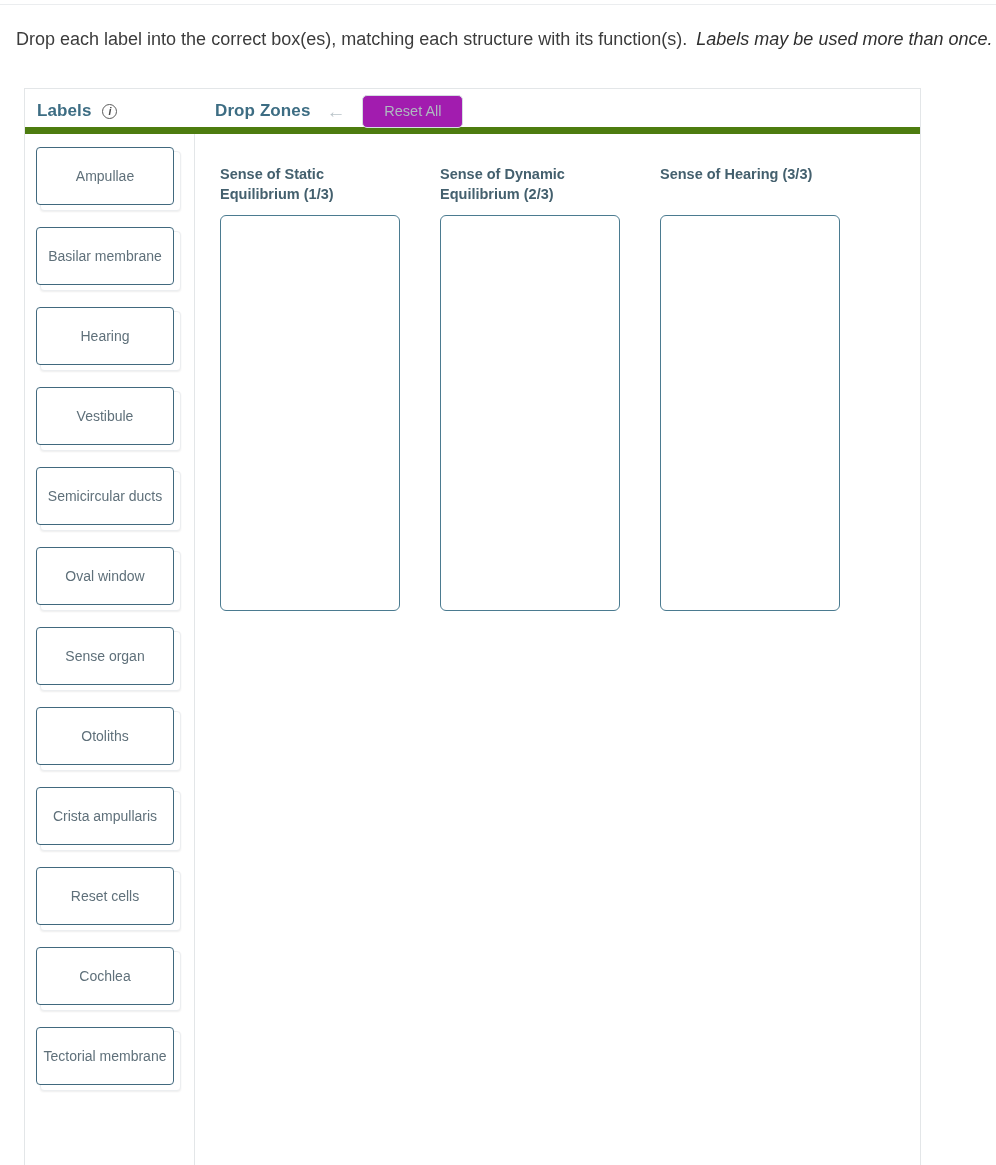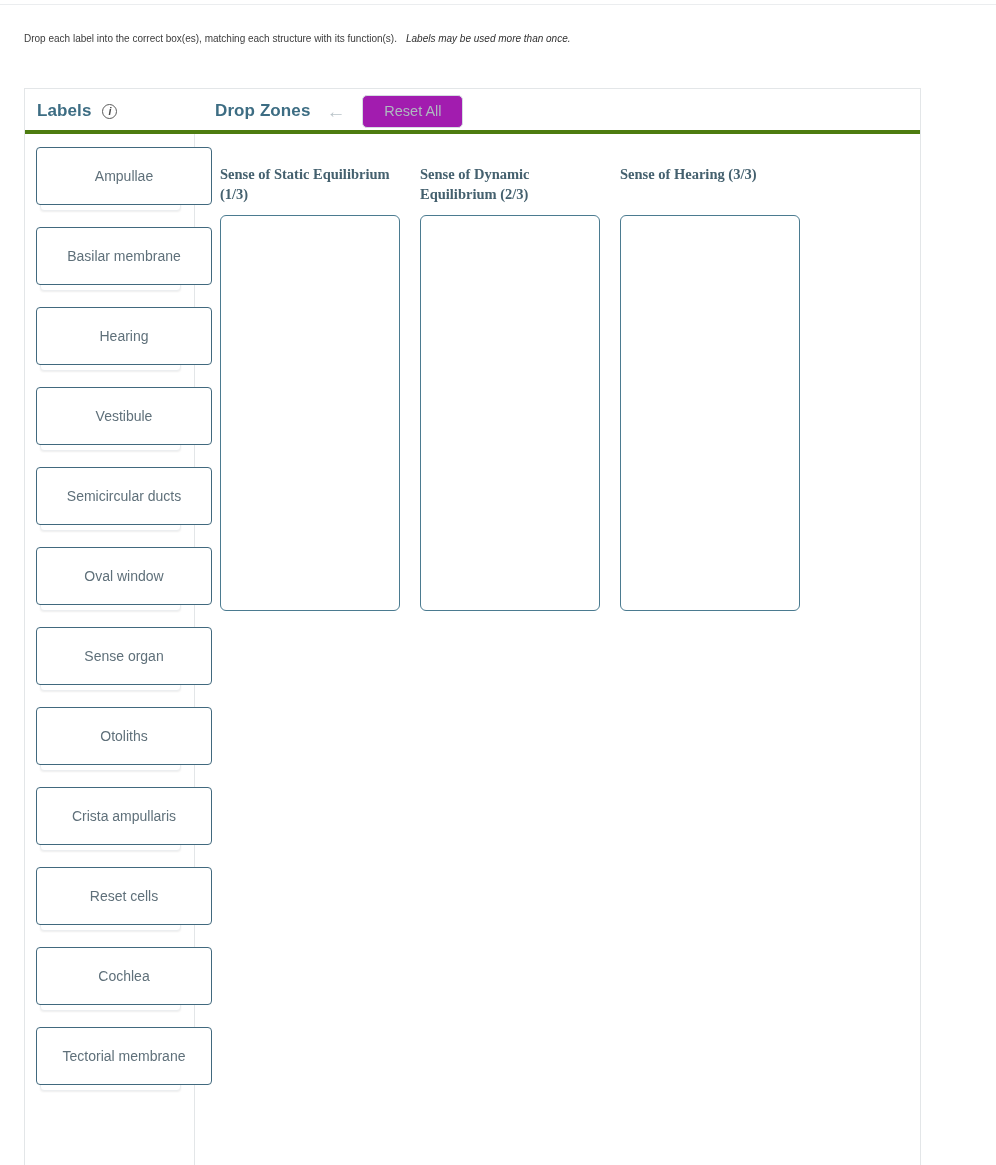--- a/index.html
+++ b/index.html
@@ -22,24 +22,24 @@
     left: 0;
     top: 4px;
     width: 996px;
     height: 1px;
     background: #ebedef;
   }
 
   
   .instructions {
     position: absolute;
-    left: 24px;
+    left: 16px;
     top: 28px;
     width: 940px;
-    font-size: 10px;
+    font-size: 18px;
     line-height: 22px;
     color: #3c3c3c;
     white-space: nowrap;
   }
   .instructions .em {
     font-style: italic;
     color: #2f2f2f;
     margin-left: 9px;
   }
 
@@ -52,21 +52,21 @@
     height: 1085px;
     border: 1px solid #e3e6e8;
     border-bottom: none;
     background: #ffffff;
     box-sizing: border-box;
   }
 
   .panel-header {
     position: relative;
     height: 45px;
-    border-bottom: 4px solid #4d7c0f;
+    border-bottom: 7px solid #4d7c0f;
     box-sizing: border-box;
   }
 
   .header-cell-labels {
     position: absolute;
     left: 0;
     top: 0;
     width: 170px;
     height: 44px;
     display: flex;
@@ -170,21 +170,21 @@
     height: 58px;
     background: #ffffff;
     border: 1px solid #eceef0;
     border-radius: 4px;
     box-shadow: 0 1px 2px rgba(0,0,0,0.07);
     z-index: 0;
   }
   .label-chip {
     position: relative;
     z-index: 1;
-    width: 176px;
+    width: 138px;
     min-height: 58px;
     border: 1.3px solid #41697e;
     border-radius: 4px;
     background: #ffffff;
     color: #5f707a;
     font-size: 14px;
     line-height: 23px;
     display: flex;
     align-items: center;
     justify-content: center;
@@ -200,22 +200,21 @@
     top: 0;
     right: 0;
     height: 1039px;
     padding: 30px 0 0 25px;
     box-sizing: border-box;
   }
 
   .zones-row {
     display: flex;
     align-items: flex-start;
-    gap: 20px;
-    font-family: Liberation Serif, serif;
+    gap: 40px;
   }
 
   .zone {
     width: 180px;
   }
   .zone-title {
     font-size: 14.5px;
     font-weight: bold;
     line-height: 20px;
     color: #44606e;

